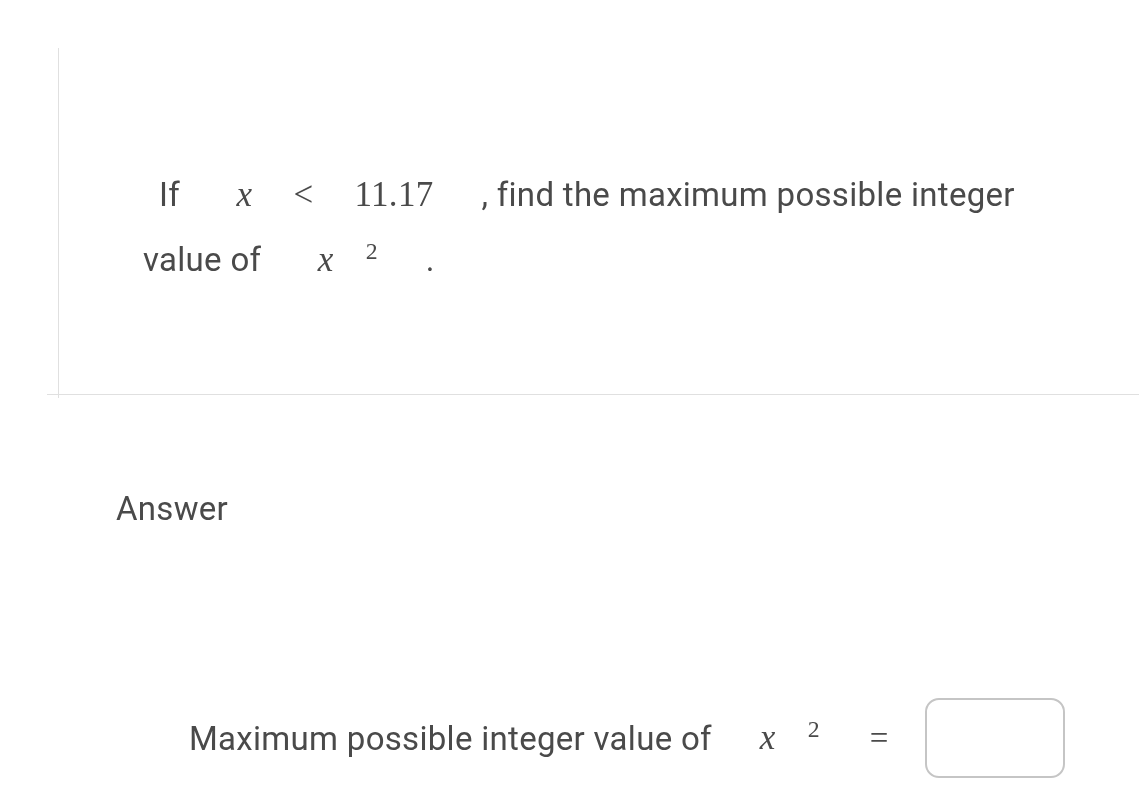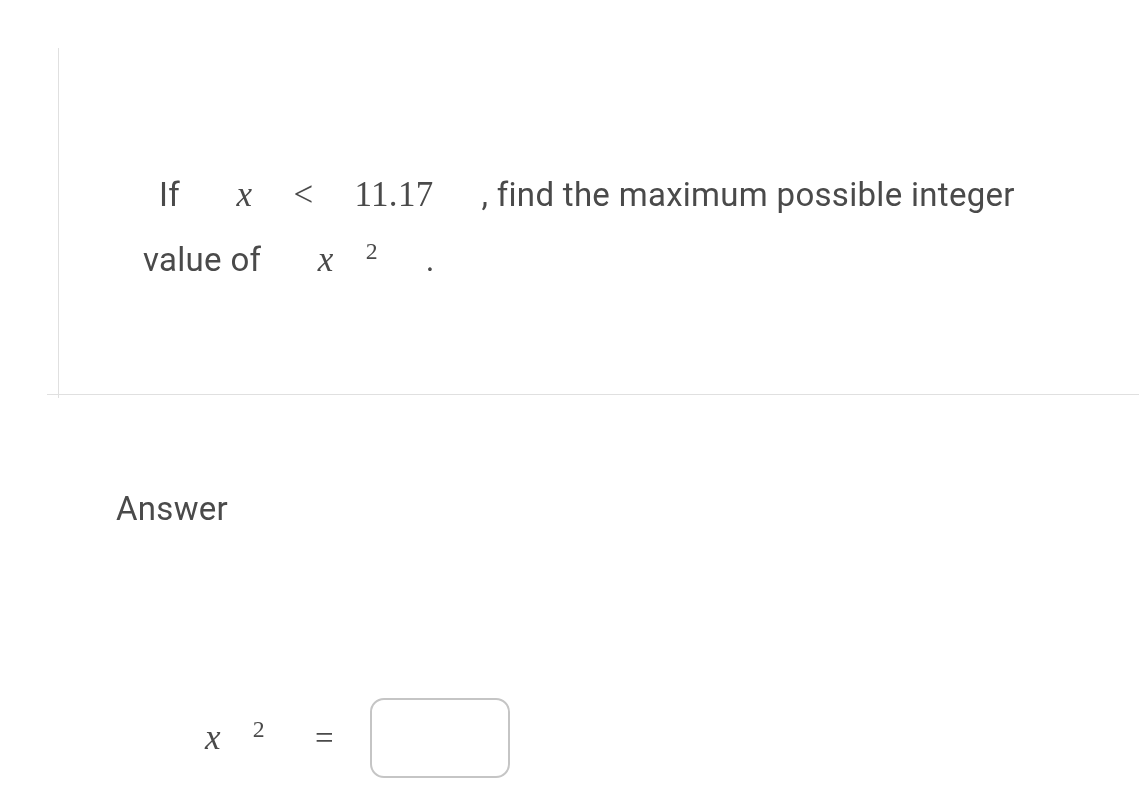--- a/index.html
+++ b/index.html
@@ -97,16 +97,17 @@
 
 <div class="question-section">
   <span>If  </span><span class="nowrap"><span class="math-var">x</span><span class="math-op"> &lt; </span><span class="math-num">11.17</span></span><span>, find the maximum possible integer value of  </span><span class="nowrap"><span class="math-var">x</span><sup>2</sup></span><span>.</span>
 </div>
 
 <div class="divider"></div>
 
 <div class="answer-label">Answer</div>
 
 <div class="answer-line">
+  <span>Maximum possible integer value of  </span>
     <span class="nowrap"><span class="math-var">x</span><sup>2</sup></span>
   <span class="equals">=</span>
   <input type="text" class="answer-box" value="" style="">
 </div>
 
 </body></html>

